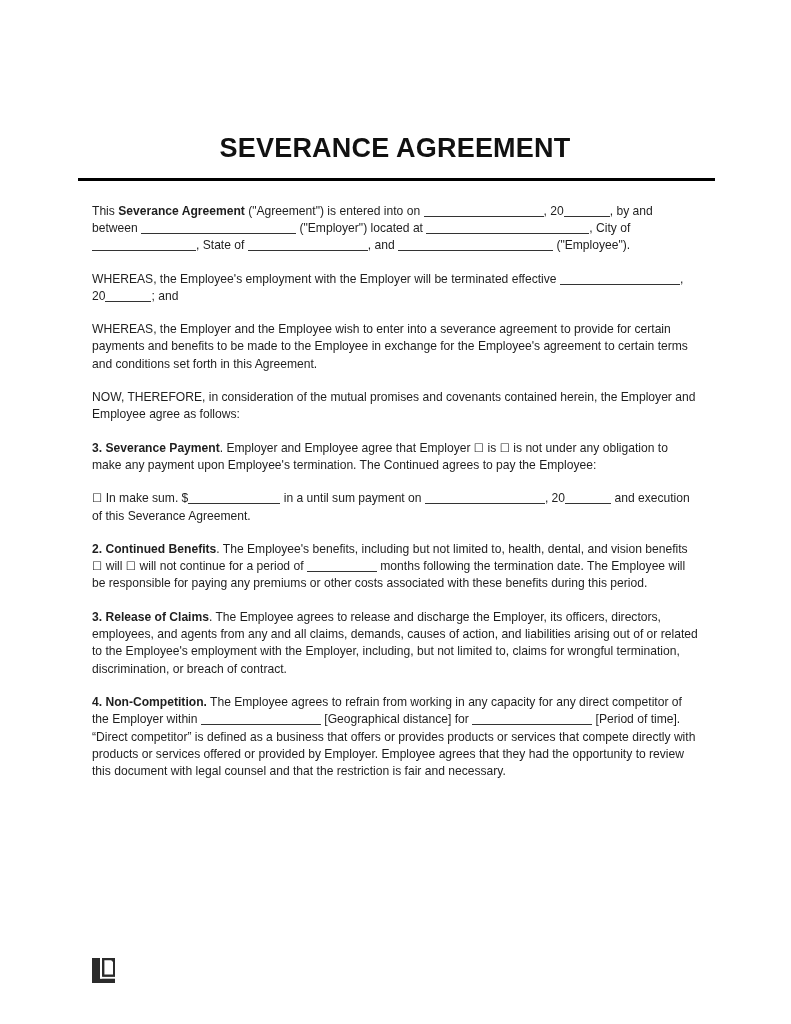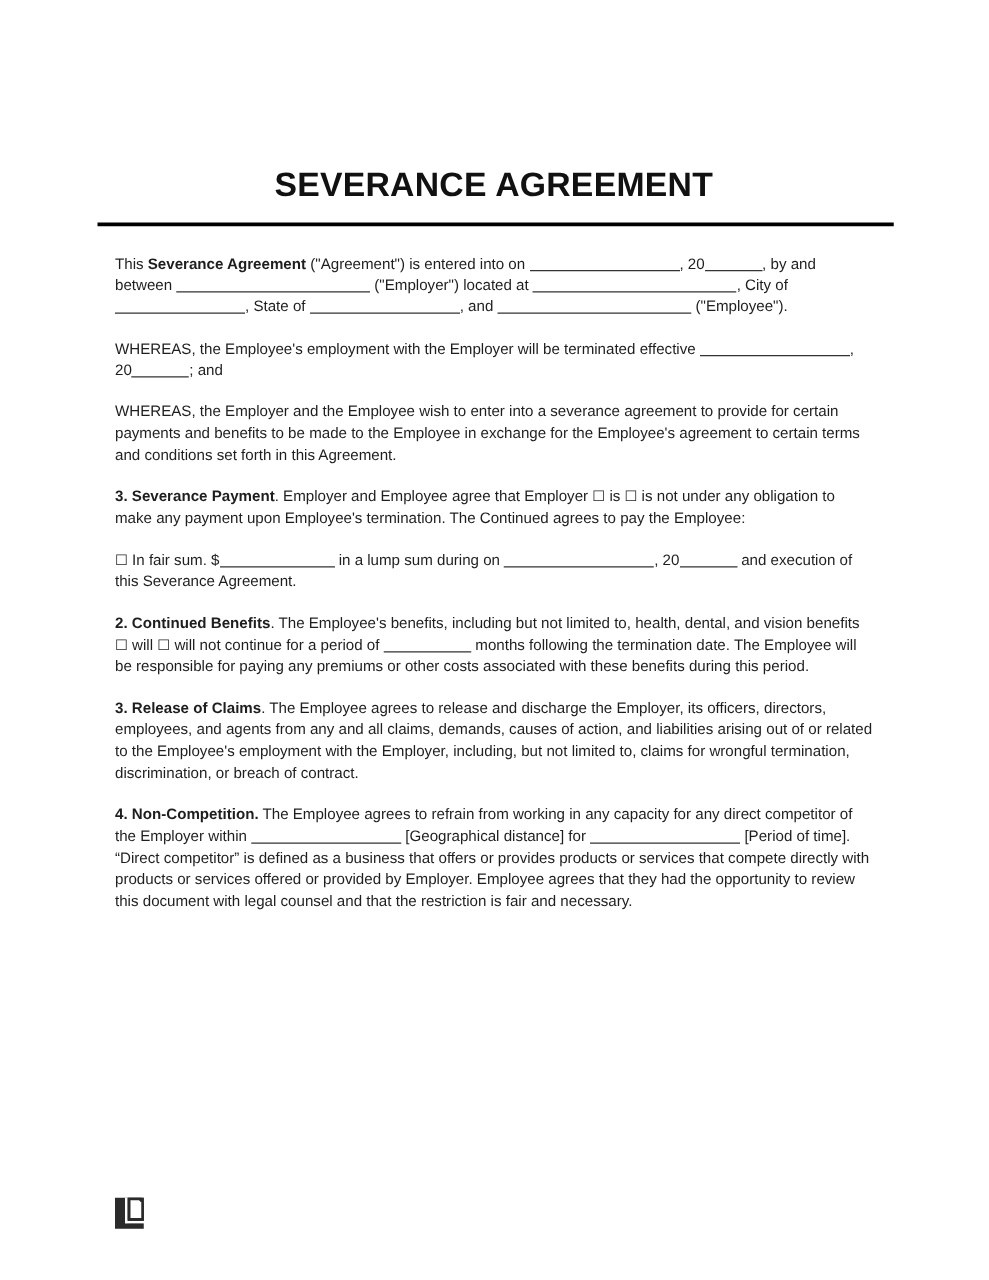--- a/index.html
+++ b/index.html
@@ -89,24 +89,25 @@
 
     <h1 class="doc-title">SEVERANCE AGREEMENT</h1>
     <div class="title-rule"></div>
 
     <p class="para first"><span>This </span><span class="b">Severance Agreement</span><span> ("Agreement") is entered into on </span><span class="blank bl-2xl"></span><span>, 20</span><span class="blank bl-s"></span><span>, by and between </span><span class="blank bl-3xl"></span><span> ("Employer") located at </span><span class="blank bl-4xl"></span><span>, City of </span><span class="blank bl-xl"></span><span>, State of </span><span class="blank bl-2xl"></span><span>, and </span><span class="blank bl-3xl"></span><span> ("Employee").</span></p>
 
     <p class="para"><span>WHEREAS, the Employee's employment with the Employer will be terminated effective </span><span class="blank bl-2xl"></span><span>, 20</span><span class="blank bl-s"></span><span>; and</span></p>
 
     <p class="para">WHEREAS, the Employer and the Employee wish to enter into a severance agreement to provide for certain payments and benefits to be made to the Employee in exchange for the Employee's agreement to certain terms and conditions set forth in this Agreement.</p>
 
+    <p class="para">NOW, THEREFORE, in consideration of the mutual promises and covenants contained herein, the Employer and Employee agree as follows:</p>
 
     <p class="para"><span class="b">3. Severance Payment</span><span>. Employer and Employee agree that Employer </span><span class="cb">☐</span><span> is </span><span class="cb">☐</span><span> is not under any obligation to make any payment upon Employee's termination. The Continued agrees to pay the Employee:</span></p>
 
-    <p class="para"><span class="cb">☐</span><span> In fair sum. $</span><span class="blank bl-l"></span><span> in a lump sum during on </span><span class="blank bl-2xl"></span><span>, 20</span><span class="blank bl-s"></span><span> and execution of this Severance Agreement.</span></p>
+    <p class="para"><span class="cb">☐</span><span> In make sum. $</span><span class="blank bl-l"></span><span> in a until sum payment on </span><span class="blank bl-2xl"></span><span>, 20</span><span class="blank bl-s"></span><span> and execution of this Severance Agreement.</span></p>
 
 
 
     <p class="para"><span class="b">2. Continued Benefits</span><span>. The Employee's benefits, including but not limited to, health, dental, and vision benefits </span><span class="cb">☐</span><span> will </span><span class="cb">☐</span><span> will not continue for a period of </span><span class="blank bl-m"></span><span> months following the termination date. The Employee will be responsible for paying any premiums or other costs associated with these benefits during this period.</span></p>
 
     <p class="para"><span class="b">3. Release of Claims</span><span>. The Employee agrees to release and discharge the Employer, its officers, directors, employees, and agents from any and all claims, demands, causes of action, and liabilities arising out of or related to the Employee's employment with the Employer, including, but not limited to, claims for wrongful termination, discrimination, or breach of contract.</span></p>
 
     <p class="para"><span class="b">4. Non-Competition.</span><span> The Employee agrees to refrain from working in any capacity for any direct competitor of the Employer within </span><span class="blank bl-2xl"></span><span> [Geographical distance] for </span><span class="blank bl-2xl"></span><span> [Period of time]. “Direct competitor” is defined as a business that offers or provides products or services that compete directly with products or services offered or provided by Employer. Employee agrees that they had the opportunity to review this document with legal counsel and that the restriction is fair and necessary.</span></p>
 
   </div>

